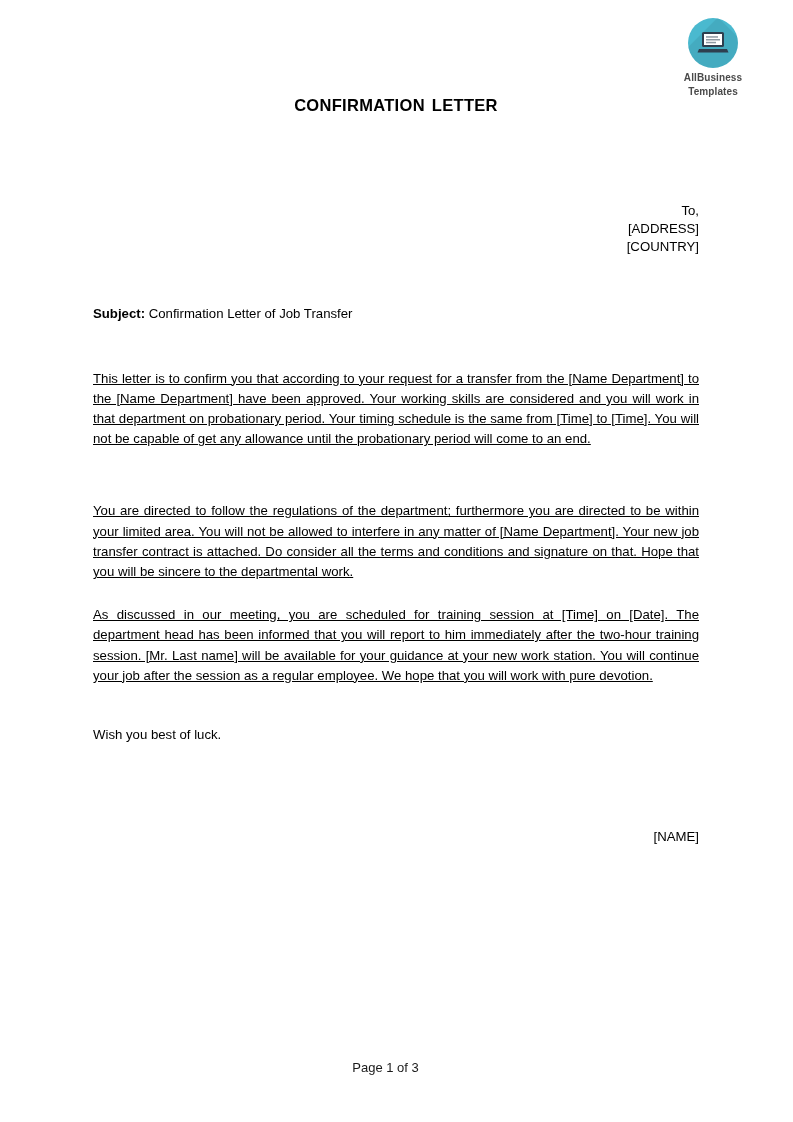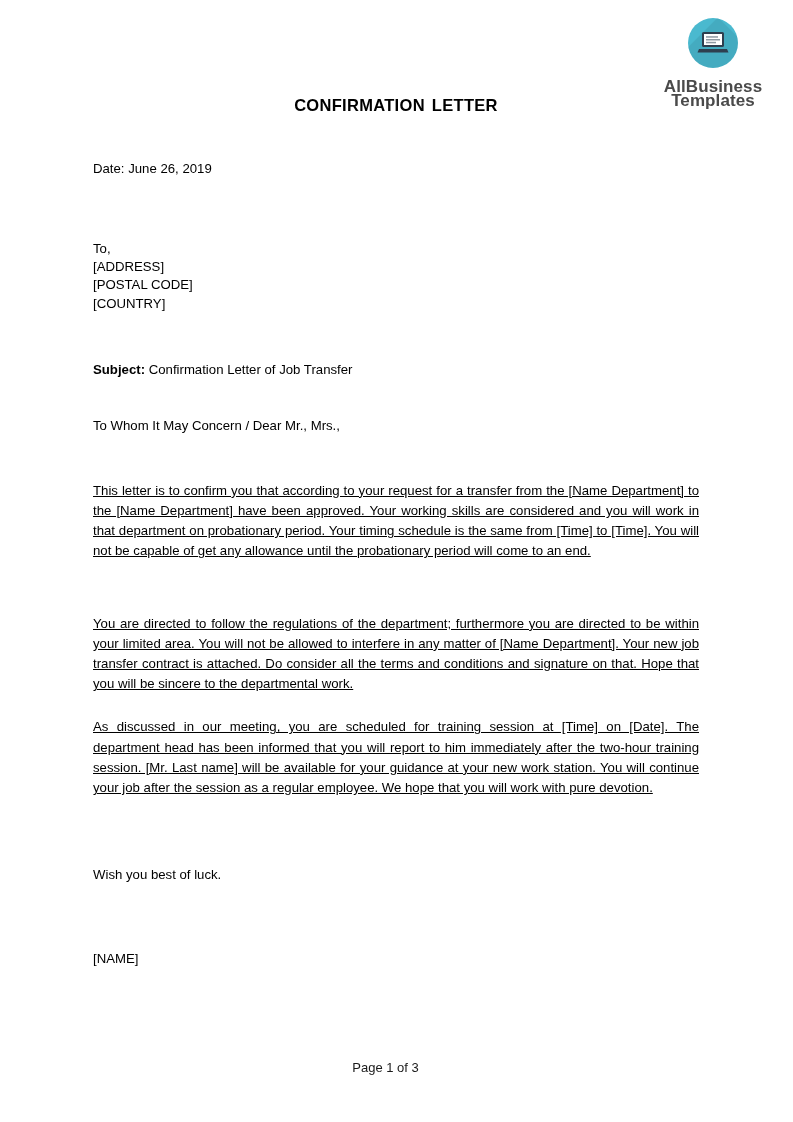--- a/index.html
+++ b/index.html
@@ -51,22 +51,22 @@
     transform: rotate(45deg);
   }
   .logo-laptop {
     position: absolute;
     left: 0;
     top: 0;
     width: 50px;
     height: 50px;
   }
   .logo-text {
-    margin-top: 12px;
-    font-size: 17px;
+    margin-top: 3px;
+    font-size: 10px;
     line-height: 13.5px;
     color: #4a4a4a;
     font-weight: bold;
     letter-spacing: 0.1px;
   }
 
   
   .doc-title {
     position: absolute;
     left: 93px;
@@ -89,22 +89,23 @@
     width: 606px;
     font-size: 13.2px;
     line-height: 18px;
   }
 
   .date-line {
     margin: 0 0 0 0;
   }
 
   .address-block {
-    margin-top: 62px;
+    margin-top: 42px;
     line-height: 18.2px;
+    text-align: right;
   }
   .address-block div {
     white-space: pre;
   }
 
   .subject-line {
     margin-top: 48px;
   }
   .subject-label {
     font-weight: bold;
@@ -118,24 +119,25 @@
     margin-top: 40px;
     text-align: justify;
     line-height: 20.2px;
     text-decoration: underline;
   }
   .para.p1 { margin-top: 46px; }
   .para.p2 { margin-top: 52px; }
   .para.p3 { margin-top: 23px; }
 
   .closing {
-    margin-top: 68px;
+    margin-top: 40px;
   }
   .signature {
-    margin-top: 66px;
+    margin-top: 84px;
+    text-align: right;
   }
 
   .footer {
     position: absolute;
     left: 0;
     top: 1060px;
     width: 771px;
     text-align: center;
     font-size: 13px;
     color: #1a1a1a;
@@ -161,32 +163,29 @@
     <div class="logo-text">
       <div>AllBusiness</div>
       <div>Templates</div>
     </div>
   </div>
 
   <div class="doc-title"><span>CONFIRMATION</span><span class="gap"></span><span>LETTER</span></div>
 
   <div class="content">
 
-    <div class="date-line">Date: June 26, 2019</div>
 
     <div class="address-block">
       <div>To,</div>
       <div>[ADDRESS]</div>
-      <div>[POSTAL CODE]</div>
       <div>[COUNTRY]</div>
     </div>
 
     <div class="subject-line"><span class="subject-label">Subject:</span> <span>Confirmation Letter of Job Transfer</span></div>
 
-    <div class="salutation">To Whom It May Concern / Dear Mr., Mrs.,</div>
 
     <div class="para p1">This letter is to confirm you that according to your request for a transfer from the [Name Department] to the [Name Department] have been approved. Your working skills are considered and you will work in that department on probationary period. Your timing schedule is the same from [Time] to [Time]. You will not be capable of get any allowance until the probationary period will come to an end.</div>
     <div class="para p2">You are directed to follow the regulations of the department; furthermore you are directed to be within your limited area. You will not be allowed to interfere in any matter of [Name Department]. Your new job transfer contract is attached. Do consider all the terms and conditions and signature on that. Hope that you will be sincere to the departmental work.</div>
     <div class="para p3">As discussed in our meeting, you are scheduled for training session at [Time] on [Date]. The department head has been informed that you will report to him immediately after the two-hour training session. [Mr. Last name] will be available for your guidance at your new work station. You will continue your job after the session as a regular employee. We hope that you will work with pure devotion.</div>
 
     <div class="closing">Wish you best of luck.</div>
     <div class="signature">[NAME]</div>
   </div>
 
   <div class="footer">Page 1 of 3</div>

